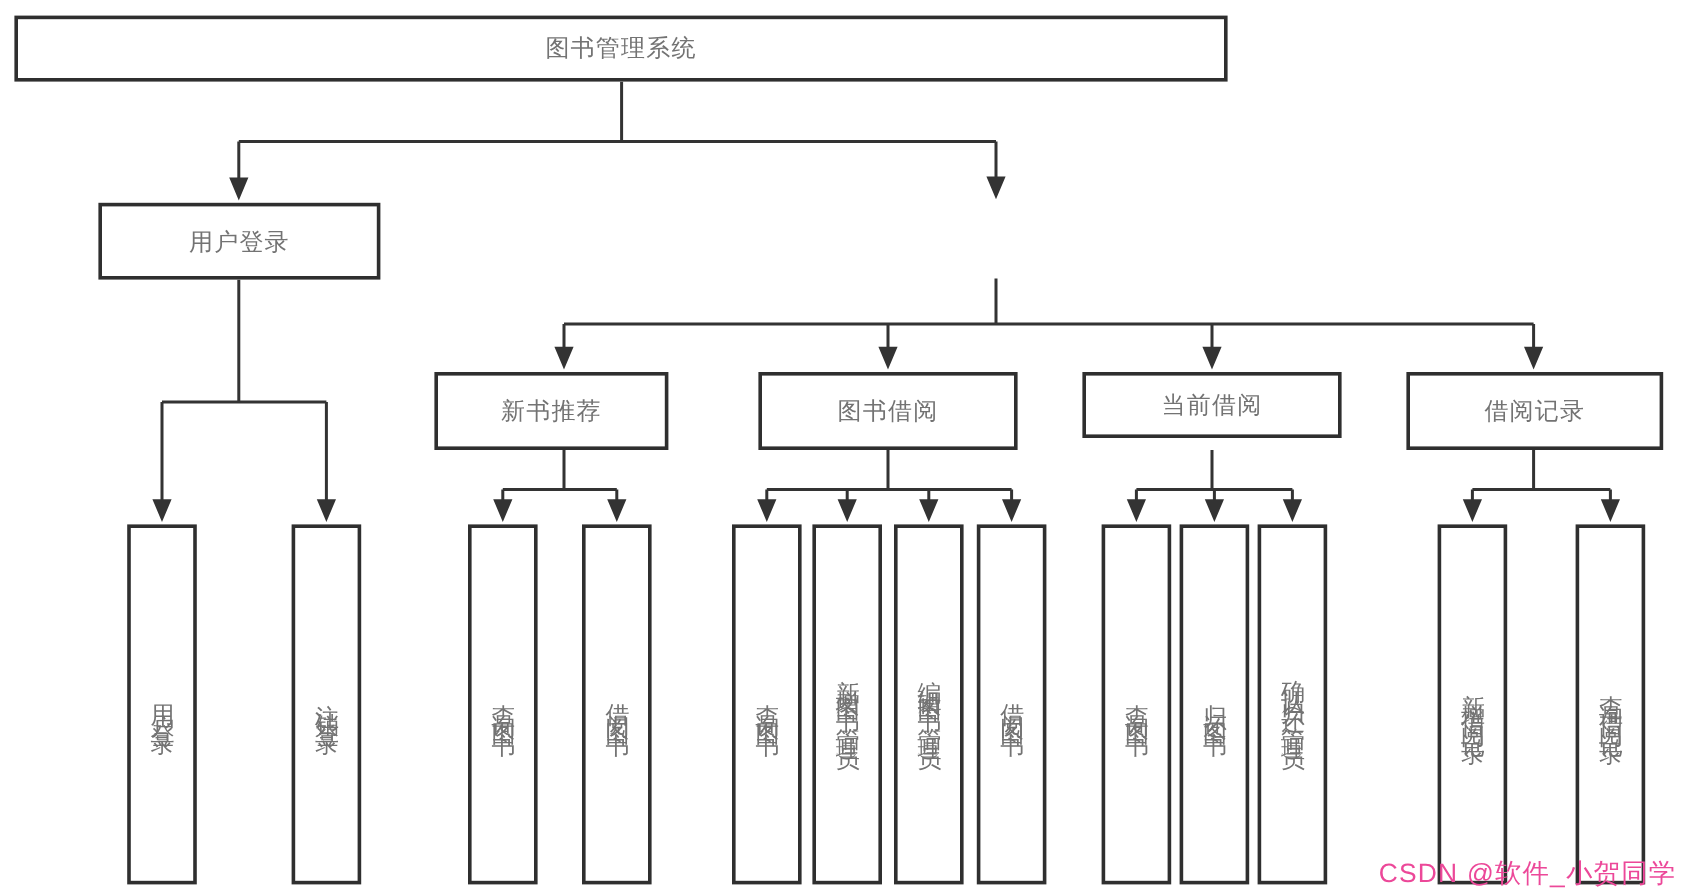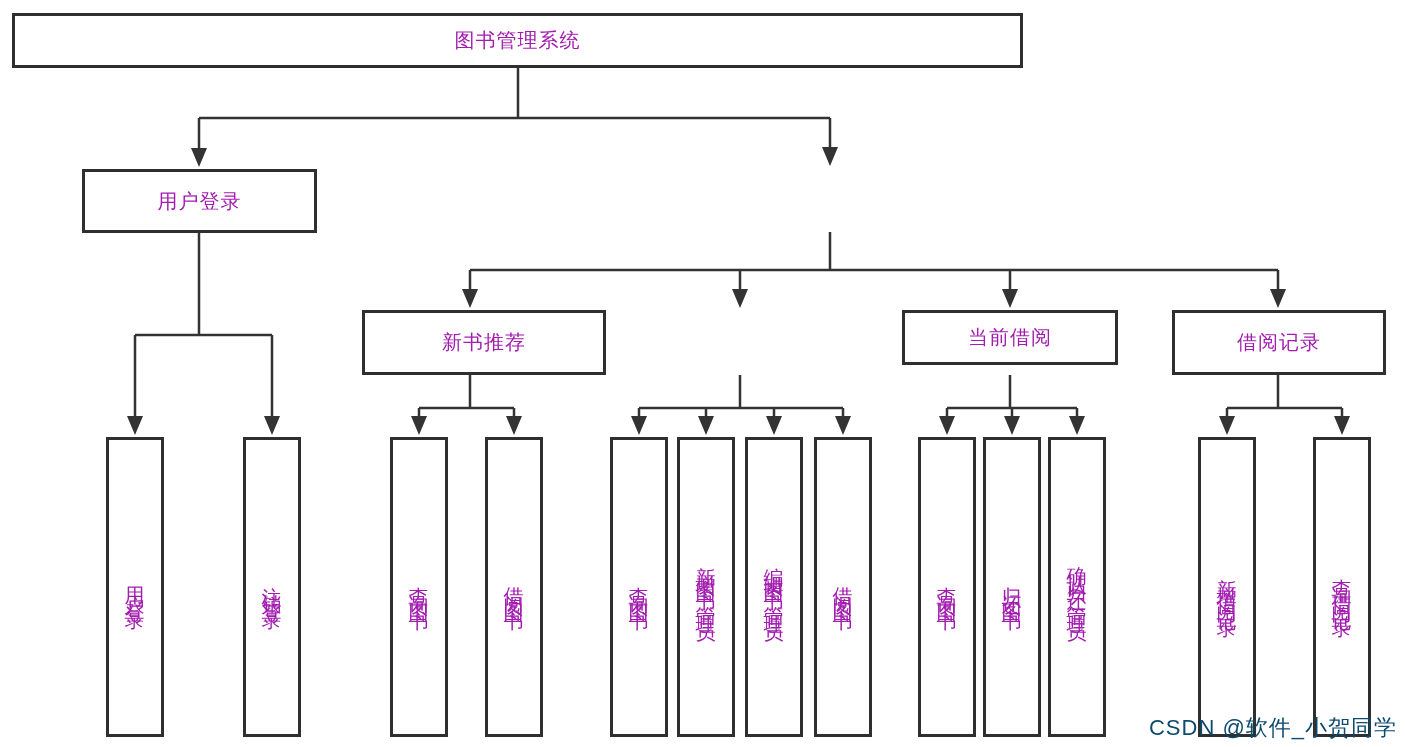--- a/index.html
+++ b/index.html
@@ -14,21 +14,21 @@
   .wires {
     position: absolute;
     left: 0; top: 0;
     width: 1405px; height: 747px;
   }
   .box {
     position: absolute;
     box-sizing: border-box;
     border: 3px solid #2f2f2f;
     background: #ffffff;
-    color: #a21caf;
+    color: #737373;
     display: flex;
     align-items: center;
     justify-content: center;
     font-size: 20px;
     letter-spacing: 1px;
     text-align: center;
   }
   .vbox {
     writing-mode: vertical-rl;
     text-orientation: mixed;
@@ -36,21 +36,21 @@
     font-size: 20px;
     top: 437px;
     width: 58px;
     height: 300px;
     line-height: 1;
   }
   .watermark {
     position: absolute;
     right: 8px;
     bottom: 4px;
-    color: #0c4a6e;
+    color: #ec4899;
     font-size: 22px;
     letter-spacing: 1px;
     white-space: nowrap;
   }
 </style>
 </head>
 <body>
 
 <div class="stage">
 
@@ -83,21 +83,22 @@
       M1004 416 L1020 416 L1012 435 Z
       M1069 416 L1085 416 L1077 435 Z
       M1219 416 L1235 416 L1227 435 Z
       M1334 416 L1350 416 L1342 435 Z"></path>
   </svg>
 
   <div class="box" style="left:12px; top:13px; width:1011px; height:55px;">图书管理系统</div>
 
   <div class="box" style="left:82px; top:169px; width:235px; height:64px;">用户登录</div>
 
-  <div class="box" style="left:362px; top:310px; width:244px; height:65px;">新书推荐</div>
+  <div class="box" style="left:362px; top:310px; width:195px; height:65px;">新书推荐</div>
+  <div class="box" style="left:632px; top:310px; width:216px; height:65px;">图书借阅</div>
   <div class="box" style="left:902px; top:310px; width:216px; height:55px;">当前借阅</div>
   <div class="box" style="left:1172px; top:310px; width:214px; height:65px;">借阅记录</div>
 
   <div class="box vbox" style="left:106px;">用户登录</div>
   <div class="box vbox" style="left:243px;">注销登录</div>
 
   <div class="box vbox" style="left:390px;">查询图书</div>
   <div class="box vbox" style="left:485px;">借阅图书</div>
 
   <div class="box vbox" style="left:610px;">查询图书</div>

